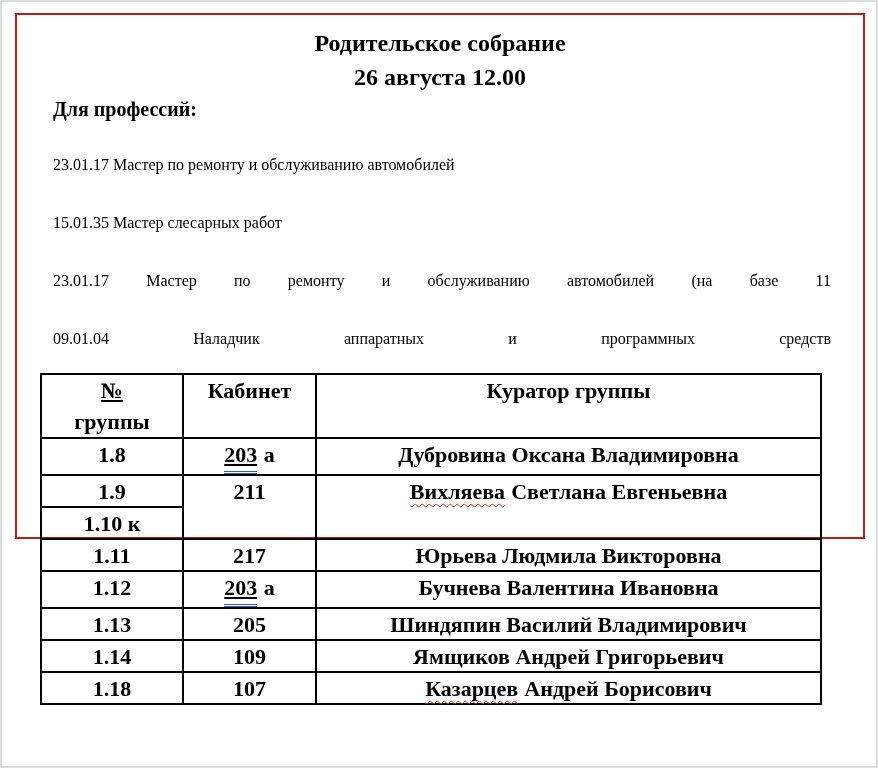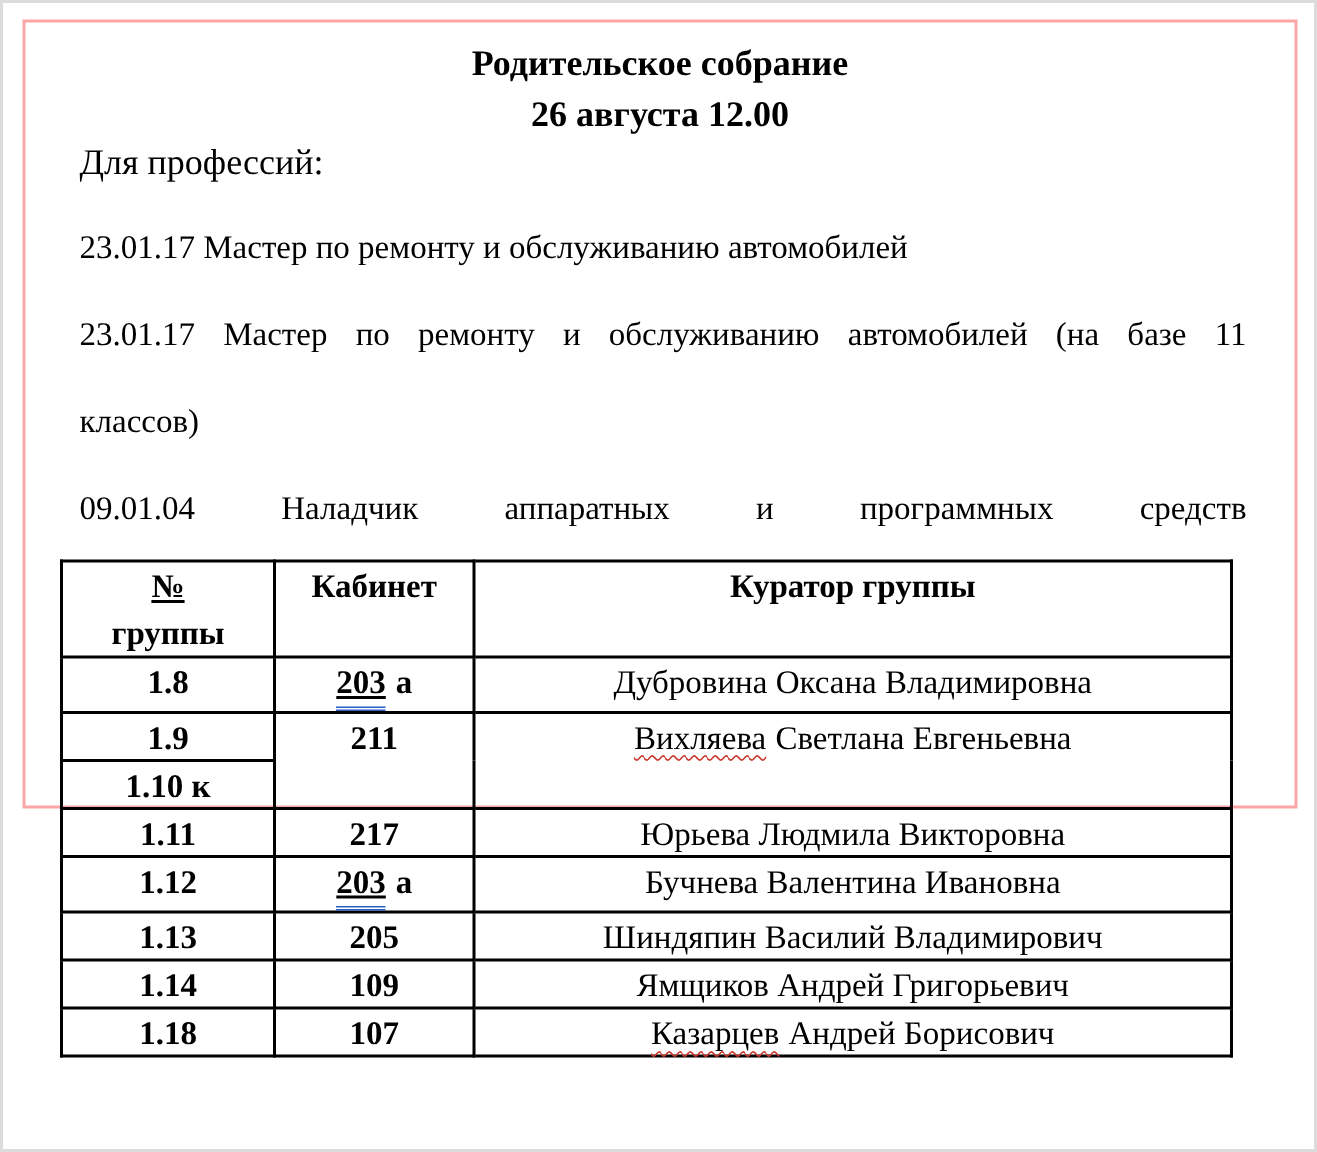--- a/index.html
+++ b/index.html
@@ -15,41 +15,41 @@
     background:#ffffff;
     box-shadow:inset 0 0 0 2px #dcdcdc;
     overflow:hidden;
     font-family:"Liberation Serif","DejaVu Serif",serif;
     color:var(--ink);
   }
   .sheet{
     position:absolute;
     left:15px;top:13px;
     width:850px;height:526px;
-    border:2px solid #fca5a5;
+    border:2px solid #b91c1c;
     background:#ffffff;
   }
   .title-block{
     margin-top:11px;
     text-align:center;
     font-size:24px;
     font-weight:bold;
     line-height:34px;
   }
   .section-heading{
     margin:2px 32px 0 36px;
-    font-size:24px;
-    font-weight:normal;
+    font-size:20px;
+    font-weight:bold;
     line-height:26px;
   }
   .prof-block{
     margin:17px 32px 0 36px;
   }
   .prof-line{
-    font-size:22px;
+    font-size:16px;
     line-height:30px;
     text-align:left;
     white-space:nowrap;
     margin-top:28px;
   }
   .prof-line.justify-both{
     white-space:normal;
     text-align:justify;
     text-align-last:justify;
   }
@@ -71,21 +71,21 @@
     font-weight:bold;
     height:62px;
     line-height:31px;
   }
   table.groups td{
     height:30px;
     line-height:29px;
     padding-top:1px;
   }
   td.group-cell, td.cabinet-cell{ font-weight:bold; }
-  td.curator-cell{ font-weight:normal; }
+  td.curator-cell{ font-weight:bold; }
   .u{
     text-decoration:underline;
     text-decoration-thickness:2px;
     text-underline-offset:2px;
   }
   .cab-flag{
     display:inline-block;
     line-height:24px;
     border-bottom:3px double var(--grammar-blue);
     padding-bottom:4px;
@@ -107,22 +107,22 @@
 
     <div class="title-block">
       <div>Родительское собрание</div>
       <div>26 августа 12.00</div>
     </div>
 
     <div class="section-heading">Для профессий:</div>
 
     <div class="prof-block">
       <div class="prof-line">23.01.17 Мастер по ремонту и обслуживанию автомобилей</div>
+      <div class="prof-line">15.01.35 Мастер слесарных работ</div>
       <div class="prof-line justify-both">23.01.17 Мастер по ремонту и обслуживанию автомобилей (на базе 11</div>
-      <div class="prof-line">классов)</div>
       <div class="prof-line justify-both">09.01.04 Наладчик аппаратных и программных средств</div>
     </div>
 
     <table class="groups">
       <colgroup>
         <col style="width:142px">
         <col style="width:133px">
         <col style="width:505px">
       </colgroup>
       <thead>

